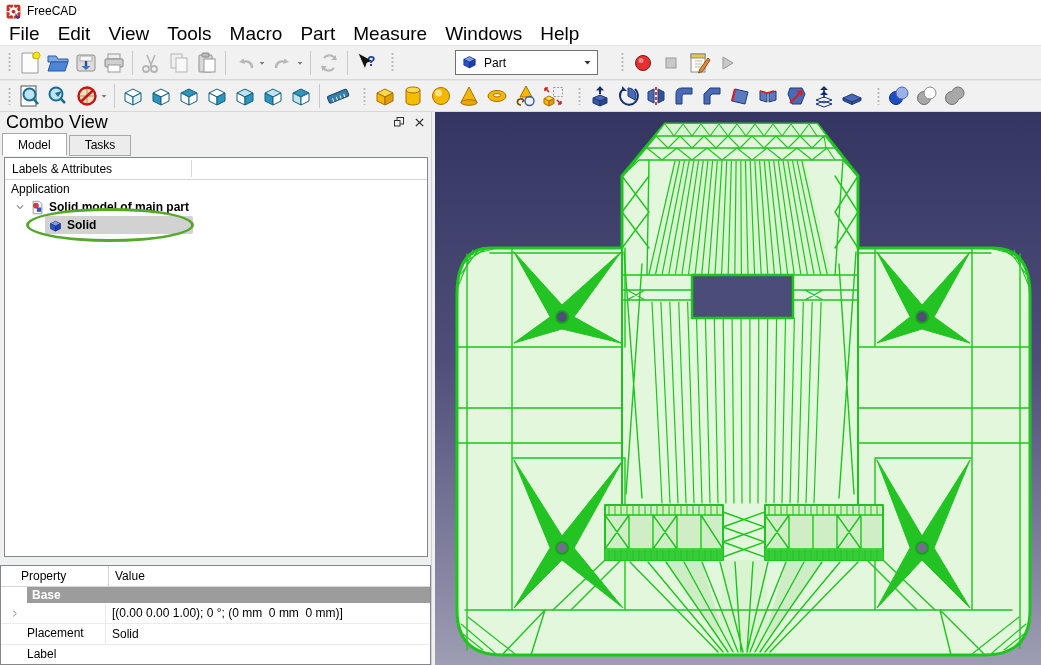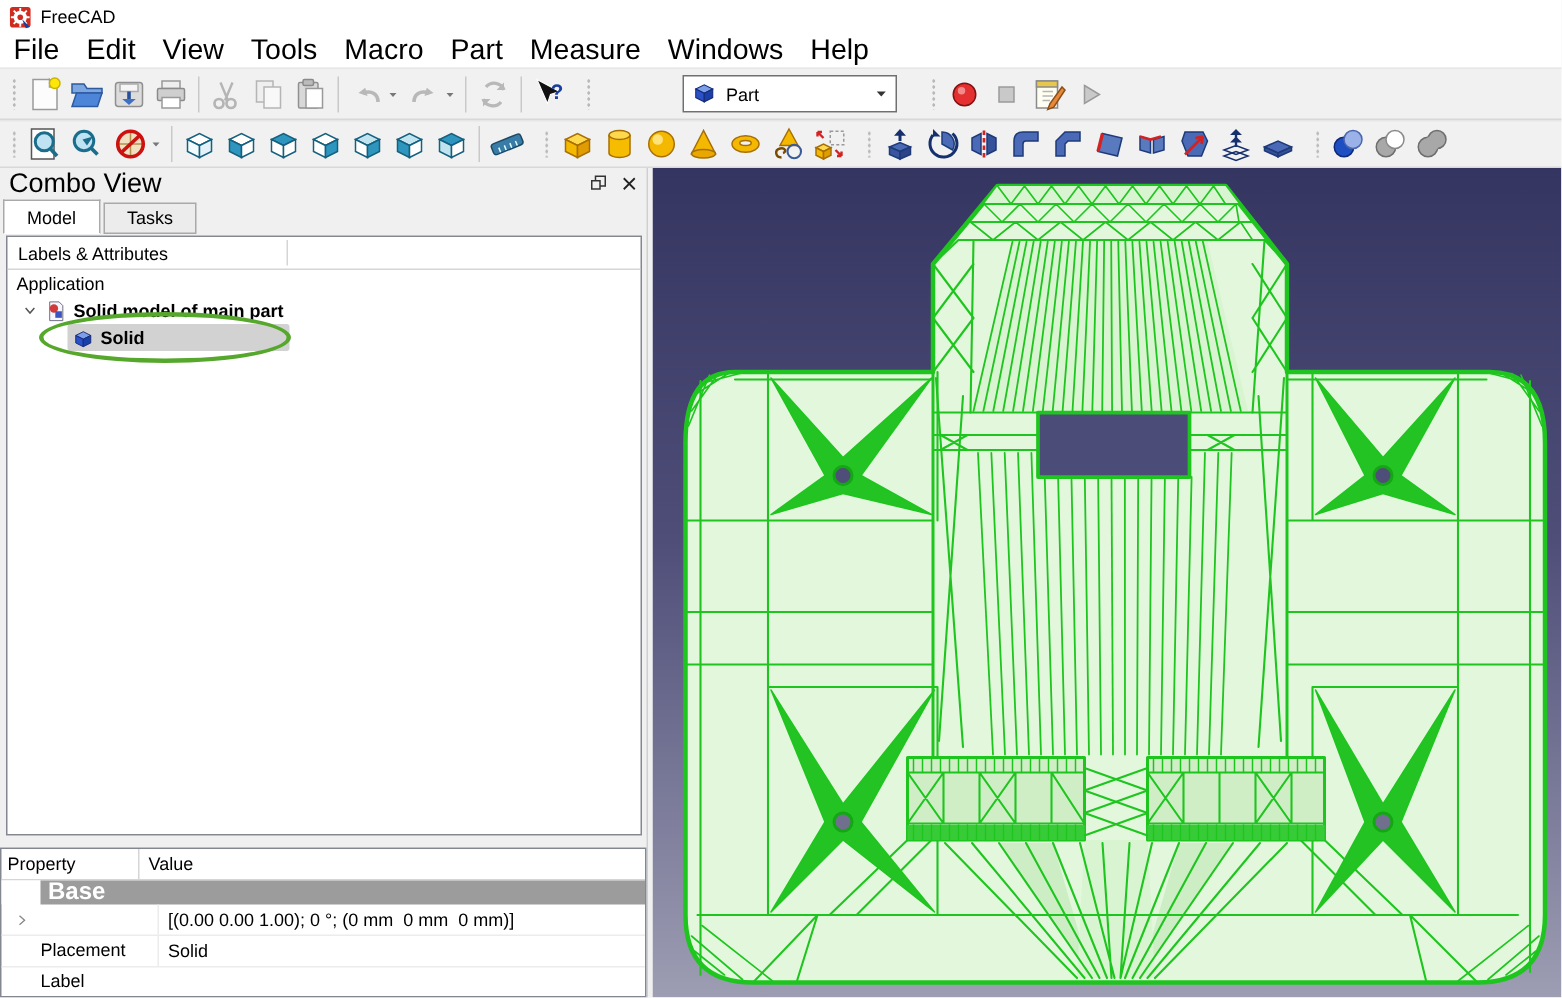--- a/index.html
+++ b/index.html
@@ -57,25 +57,25 @@
   .tree-row .chev { width:14px; display:flex; justify-content:center; margin-left:8px; }
   .tree-row .ticon { width:16px; display:flex; justify-content:center; margin:0 4px 0 2px; }
   .tree-row.selected .sel-bg { position:absolute; left:40px; top:0; width:148px; height:18px; background:#d2d2d2; border-radius:2px; z-index:0; }
   .tree-row > * { position:relative; z-index:1; }
   .tree-row.child { padding-left:40px; }
   .annotation-ellipse { position:absolute; left:21px; top:50px; width:168px; height:34px;
     border:3px solid #56a82c; border-radius:50%; pointer-events:none; z-index:3; }
 
   .prop-box { position:absolute; left:0; top:453px; width:431px; height:100px; background:#fff; border:1px solid #828790; }
   .prop-header { height:21px; display:flex; align-items:center; border-bottom:1px solid #d5d5d5; font-size:12px; }
-  .prop-col1 { width:92px; padding-left:4px; border-right:1px solid #d5d5d5; align-self:stretch; display:flex; align-items:center; }
+  .prop-col1 { width:108px; padding-left:20px; border-right:1px solid #d5d5d5; align-self:stretch; display:flex; align-items:center; }
   .prop-col2 { padding-left:6px; }
   .prop-group { height:16px; display:flex; }
   .prop-group .sp { width:26px; background:#fff; }
-  .prop-group .bar { flex:1; background:#9c9c9c; color:#fff; font-weight:bold; font-size:16px; display:flex; align-items:center; padding-left:5px; }
+  .prop-group .bar { flex:1; background:#9c9c9c; color:#fff; font-weight:bold; font-size:12px; display:flex; align-items:center; padding-left:5px; }
   .prop-row { height:21px; display:flex; align-items:center; border-bottom:1px solid #ececec; font-size:12px; }
   .prop-row .exp { width:26px; display:flex; justify-content:center; }
   .prop-row .pname { width:78px;margin-top:40px; }
   .prop-row .pval { padding-left:6px; border-left:1px solid #ececec; align-self:stretch; display:flex; align-items:center; white-space:pre; }
 
   .viewport { position:absolute; left:435px; top:0; width:606px; height:553px; }
   .viewport svg { display:block; }
 </style>
 </head>
 <body>

